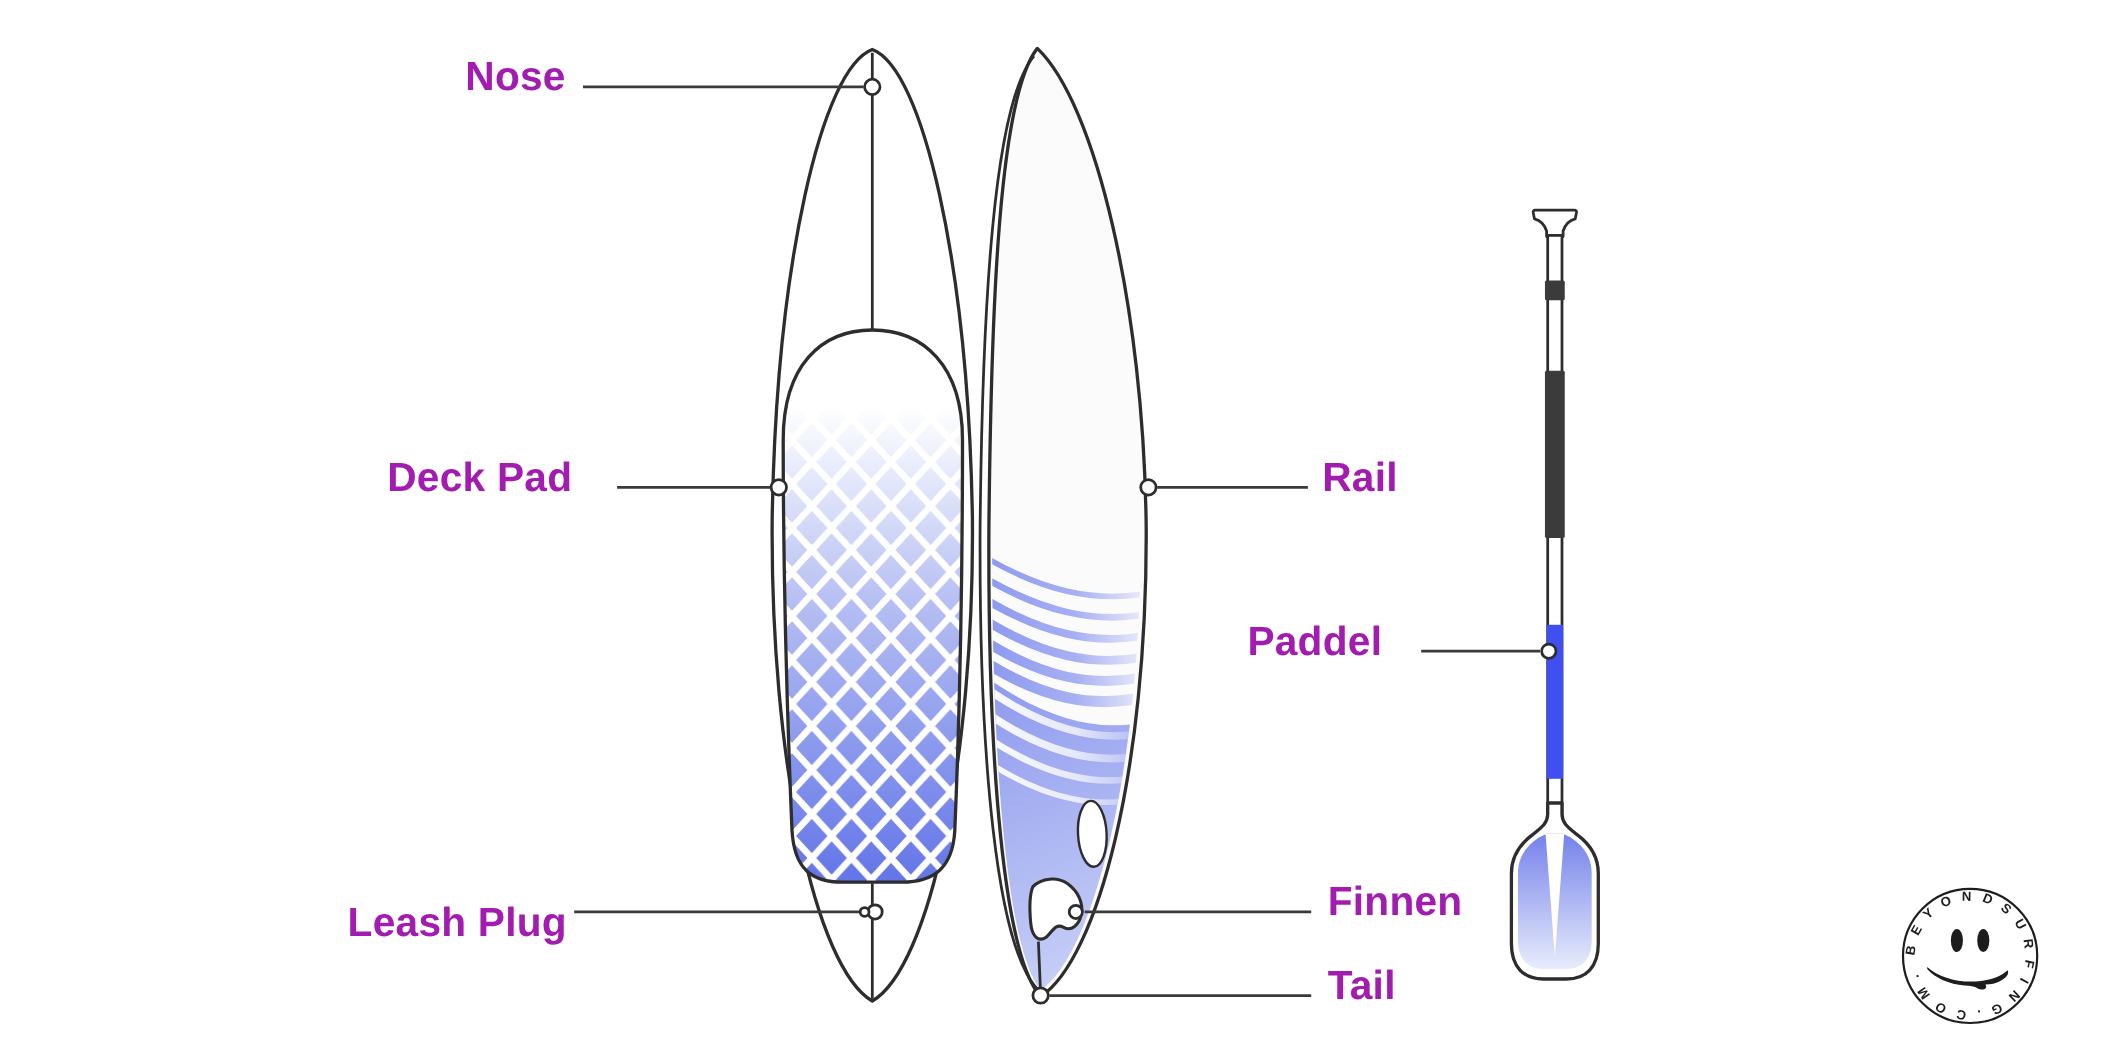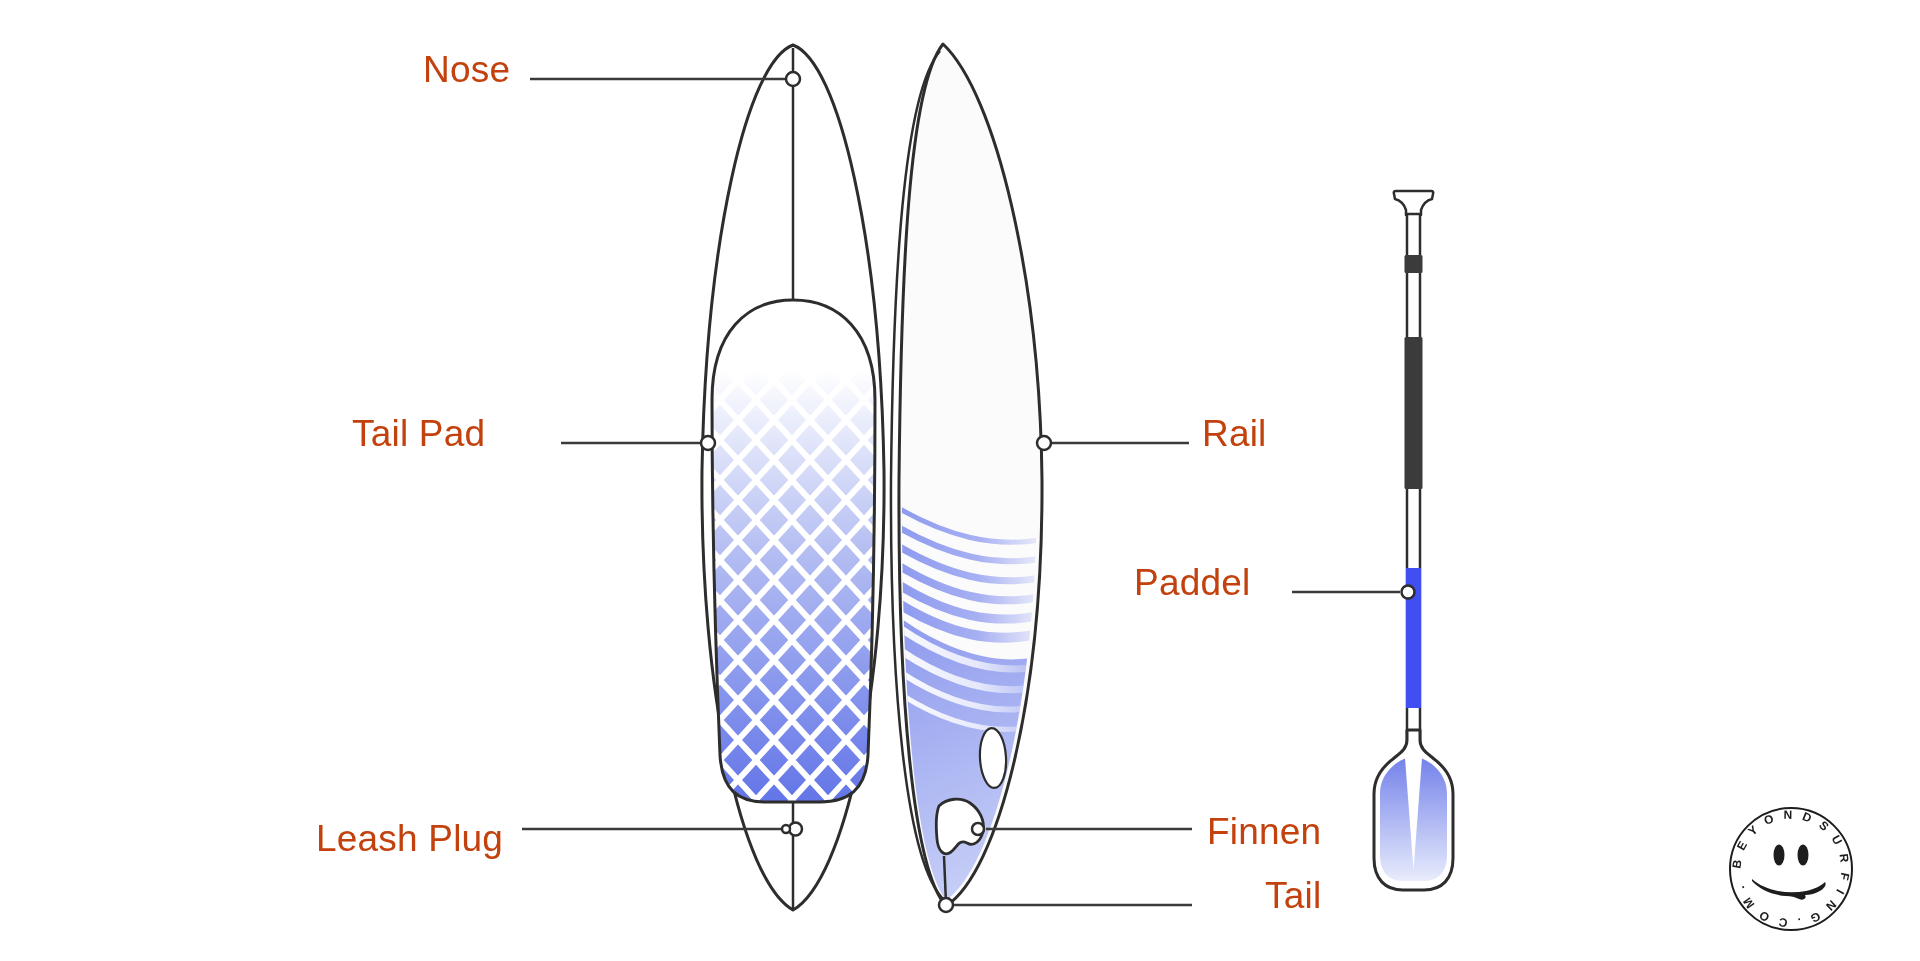--- a/index.html
+++ b/index.html
@@ -8,22 +8,22 @@
     width:1920px;height:961px;
     background:#ffffff;
     overflow:hidden;
     font-family:"Liberation Sans", sans-serif;
   }
   .stage svg{position:absolute;left:0;top:0;}
   .label{
     position:absolute;
     font-family:"Liberation Sans", sans-serif;
     font-size:37px;
-    font-weight:400;
-    color:#c2410c;
+    font-weight:700;
+    color:#a21caf;
     letter-spacing:0.2px;
     white-space:nowrap;
     line-height:1;
   }
   .logo-text{
     font-family:"Liberation Sans", sans-serif;
     font-size:12px;
     font-weight:700;
     letter-spacing:8px;
     fill:#1d1d1d;
@@ -155,20 +155,20 @@
     <text class="logo-text">
       <textPath href="#logoTextCircle" startOffset="0" textLength="305" lengthAdjust="spacing">BEYONDSURFING.COM.</textPath>
     </text>
     <ellipse cx="1779" cy="855" rx="5.5" ry="10.5" fill="#1d1d1d"></ellipse>
     <ellipse cx="1803" cy="855" rx="5.5" ry="10.5" fill="#1d1d1d"></ellipse>
     <path d="M 1752,879 C 1764,890 1786,895 1806,891 C 1815,889 1821,886 1825,882 C 1827,885 1824,889 1818,892 C 1814,894 1810,895 1805,895 C 1807,898 1804,901 1799,899 C 1795,897 1791,896 1786,896 C 1772,895 1759,889 1752,881 Z" fill="#1d1d1d"></path>
   </g>
 </svg>
 
 <div class="label" style="left:423px; top:51px;">Nose</div>
-<div class="label" style="left:352px; top:415px;">Tail Pad</div>
+<div class="label" style="left:352px; top:415px;">Deck Pad</div>
 <div class="label" style="left:316px; top:820px;">Leash Plug</div>
 <div class="label" style="left:1202px; top:415px;text-align:center;">Rail</div>
 <div class="label" style="left:1134px; top:564px;text-align:center;">Paddel</div>
-<div class="label" style="left:1207px; top:801px;margin-top:12px;">Finnen</div>
-<div class="label" style="left:1265px; top:877px;">Tail</div>
+<div class="label" style="left:1207px; top:801px;">Finnen</div>
+<div class="label" style="left:1207px; top:877px;">Tail</div>
 
 </div>
 
 </body></html>

